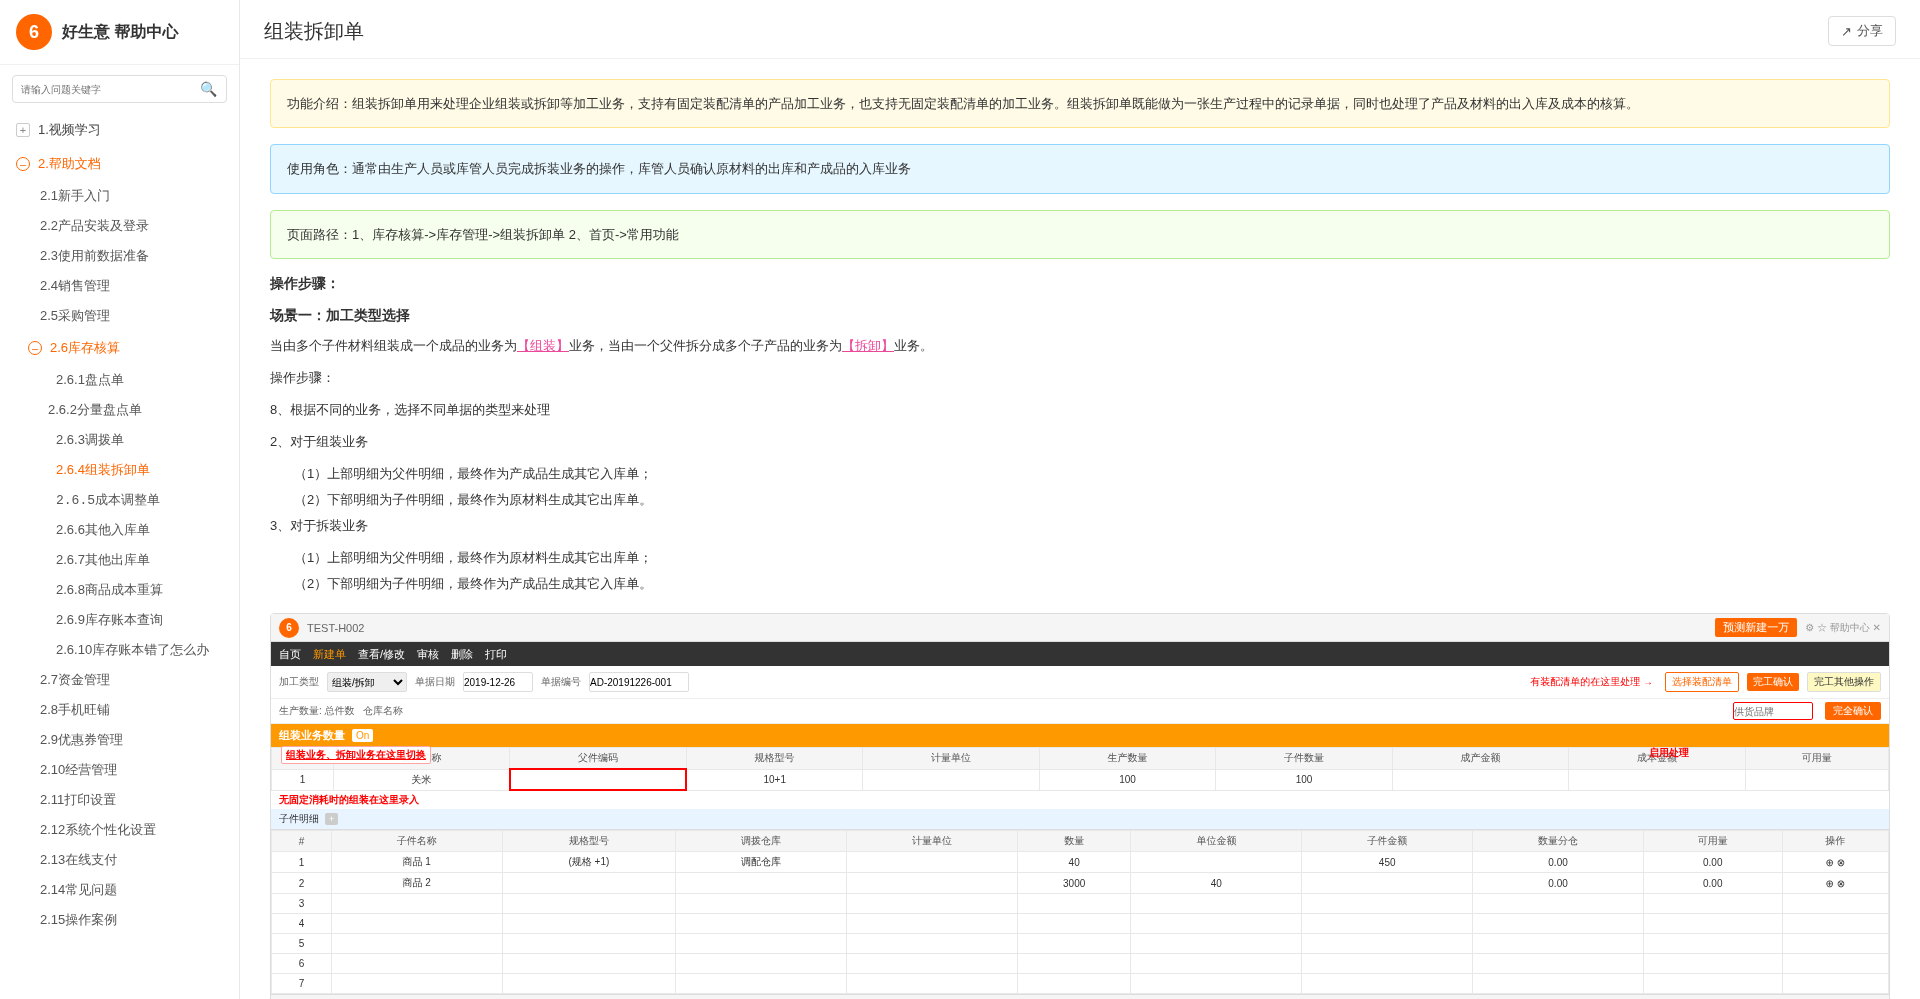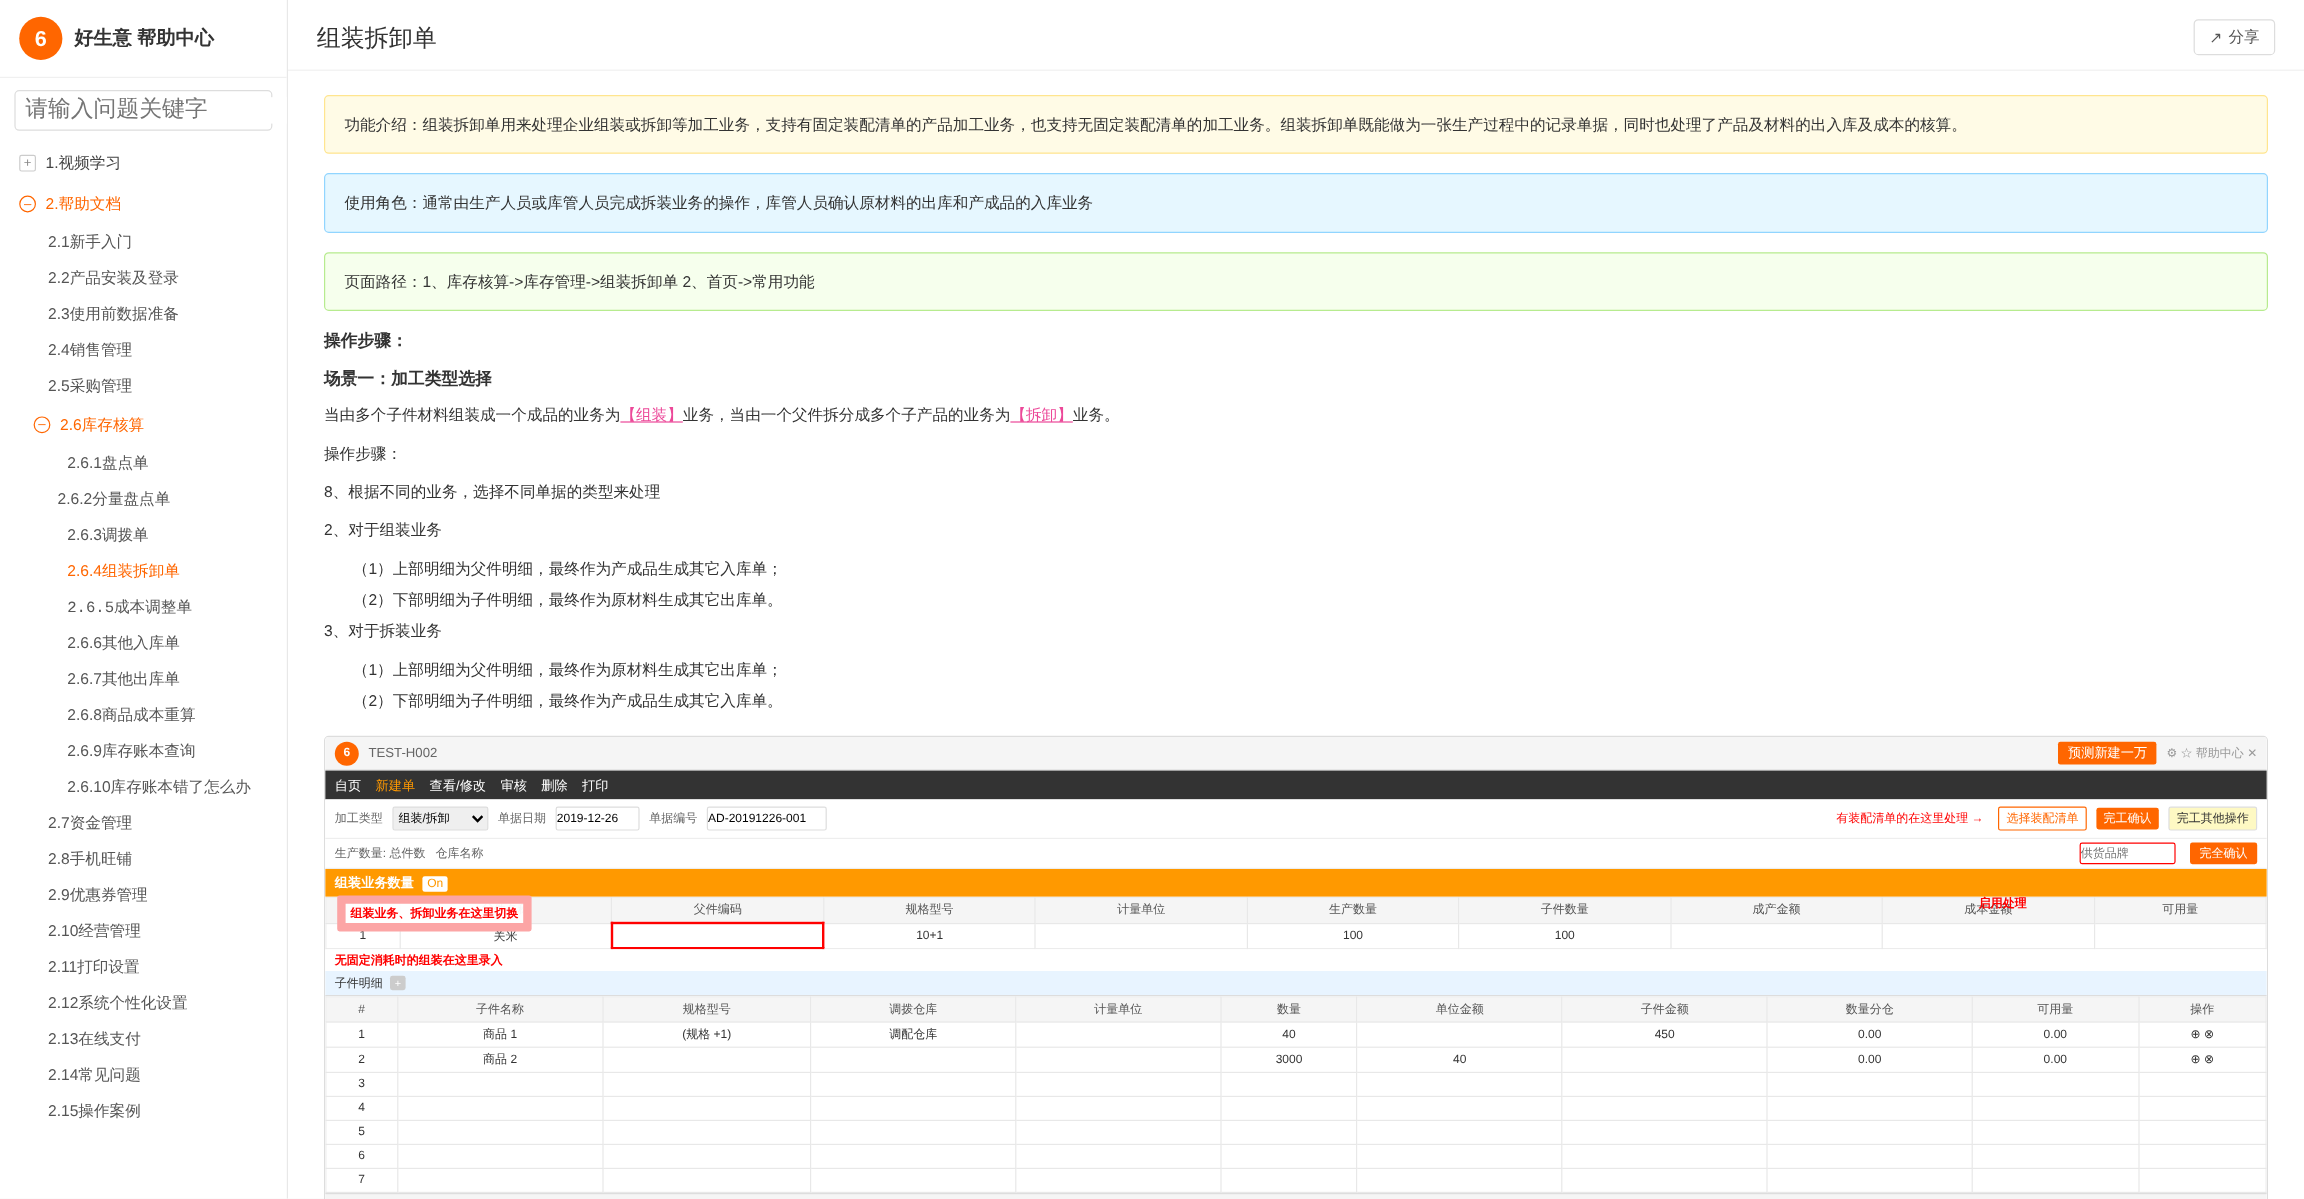--- a/index.html
+++ b/index.html
@@ -51,21 +51,21 @@
       border: 1px solid #ddd;
       border-radius: 4px;
       padding: 5px 8px;
       background: #fff;
     }
 
     .search-bar input {
       border: none;
       outline: none;
       flex: 1;
-      font-size: 19px;
+      font-size: 10px;
       color: #999;
     }
 
     .search-icon {
       color: #999;
       font-size: 14px;
     }
 
     .nav-tree {
       overflow-y: auto;
@@ -463,21 +463,21 @@
           <input type="text" placeholder="供货品牌" style="border: 1px solid rgb(255, 0, 0); height: 18px; font-size: 10px; border-radius: 2px; width: 80px;">
           <button style="background:#f60; color:#fff; border:none; font-size:10px; border-radius:2px; padding:2px 8px; cursor:pointer;">完全确认</button>
         </div>
 
         <div style="position:relative;">
           <div class="app-section-header">
             <span>组装业务数量 </span>
             <span style="font-size:10px; font-weight:normal; background:#fff; color:#f90; border-radius:2px; padding:1px 4px; margin-left:4px;">On</span>
           </div>
 
-          <span style="position:absolute; left:10px; top:22px; font-size:10px; color:#f00; font-weight:bold; background:rgba(255,255,255,0.95); border:7px solid #fca5a5; padding:1px 4px; border-radius:2px; white-space:nowrap; z-index:10;">组装业务、拆卸业务在这里切换</span>
+          <span style="position:absolute; left:10px; top:22px; font-size:10px; color:#f00; font-weight:bold; background:rgba(255,255,255,0.95); border:1px solid #fca5a5; padding:1px 4px; border-radius:2px; white-space:nowrap; z-index:10;text-decoration:underline;">组装业务、拆卸业务在这里切换</span>
 
           <span style="position:absolute; right:200px; top:22px; font-size:10px; color:#f00; font-weight:bold; white-space:nowrap; z-index:10;">启用处理</span>
         </div>
 
         <div style="overflow-x:auto; background:#fff;">
           <table class="app-table">
             <thead>
               <tr>
                 <th>#</th>
                 <th>父件名称</th>

